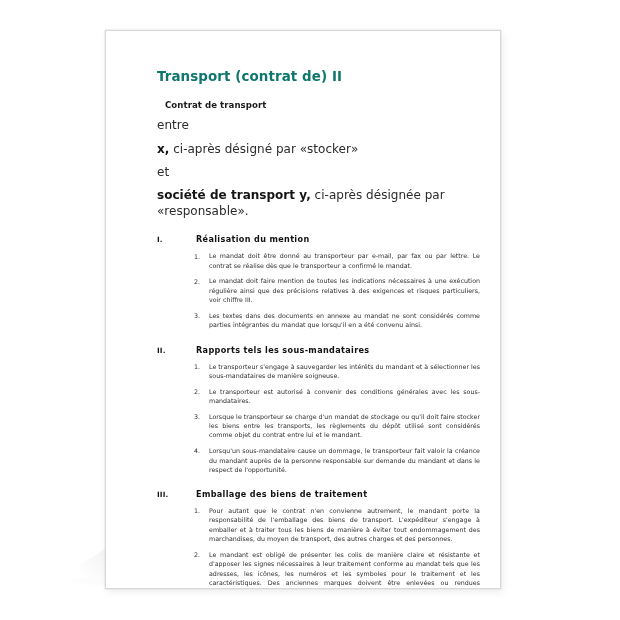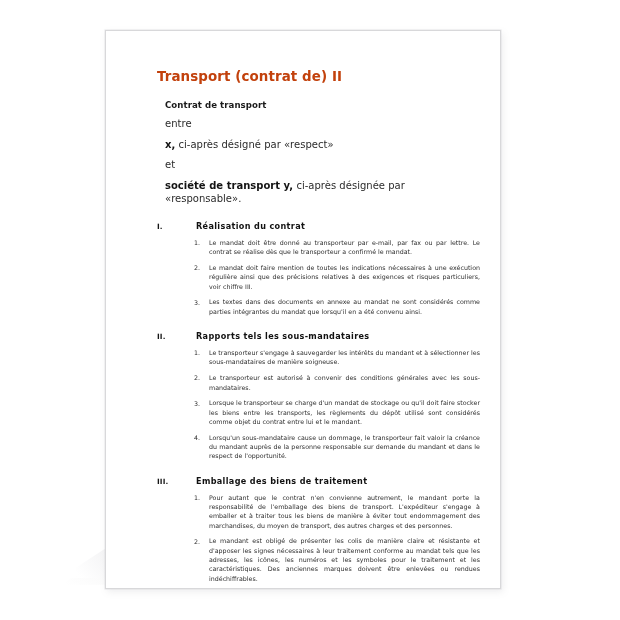--- a/index.html
+++ b/index.html
@@ -62,41 +62,41 @@
   #page-inner {
     position: absolute;
     left: 51px;
     top: 38px;
     right: 18px;
     top: 38px;
   }
 
   
   .doc-title {
-    color: #c2410c;
+    color: #0f766e;
     font-weight: bold;
     font-size: 13.4px;
     letter-spacing: 0.1px;
     margin: 0 0 14px 0;
     line-height: 1.15;
   }
 
   .contract-heading {
     font-weight: bold;
     font-size: 8.6px;
     color: #1a1a1a;
     margin: 16px 0 7px 0;
     letter-spacing: 0.05px;
     padding-left: 8px;
   }
 
   .party-line {
-    font-size: 10px;
+    font-size: 12px;
     color: #2b2b2b;
-    margin: 0 0 7px 8px;
+    margin: 0 0 7px 0;
     line-height: 1.35;
     letter-spacing: 0.02px;
   }
   .party-line b { font-weight: bold; color: #141414; }
 
   
   .section {
     position: relative;
     margin-top: 15px;
   }
@@ -162,30 +162,30 @@
 
   <div id="page">
     <div id="page-inner">
 
       <h1 class="doc-title">Transport (contrat de) II</h1>
 
       <h2 class="contract-heading">Contrat de transport</h2>
 
       <p class="party-line">entre</p>
 
-      <p class="party-line"><b>x,</b><span> ci-après désigné par «respect»</span></p>
+      <p class="party-line"><b>x,</b><span> ci-après désigné par «stocker»</span></p>
 
       <p class="party-line">et</p>
 
       <p class="party-line"><b>société de transport y,</b><span> ci-après désignée par «responsable».</span></p>
 
       <div class="section">
         <div class="section-head">
           <span class="sec-num">I.</span>
-          <span class="sec-title">Réalisation du contrat</span>
+          <span class="sec-title">Réalisation du mention</span>
         </div>
         <ol class="items">
           <li>
             <span class="item-num">1.</span>
             <span class="item-text j">Le mandat doit être donné au transporteur par e-mail, par fax ou par lettre. Le contrat se réalise dès que le transporteur a confirmé le mandat.</span>
           </li>
           <li>
             <span class="item-num">2.</span>
             <span class="item-text j">Le mandat doit faire mention de toutes les indications nécessaires à une exécution régulière ainsi que des précisions relatives à des exigences et risques particuliers, voir chiffre III.</span>
           </li>

